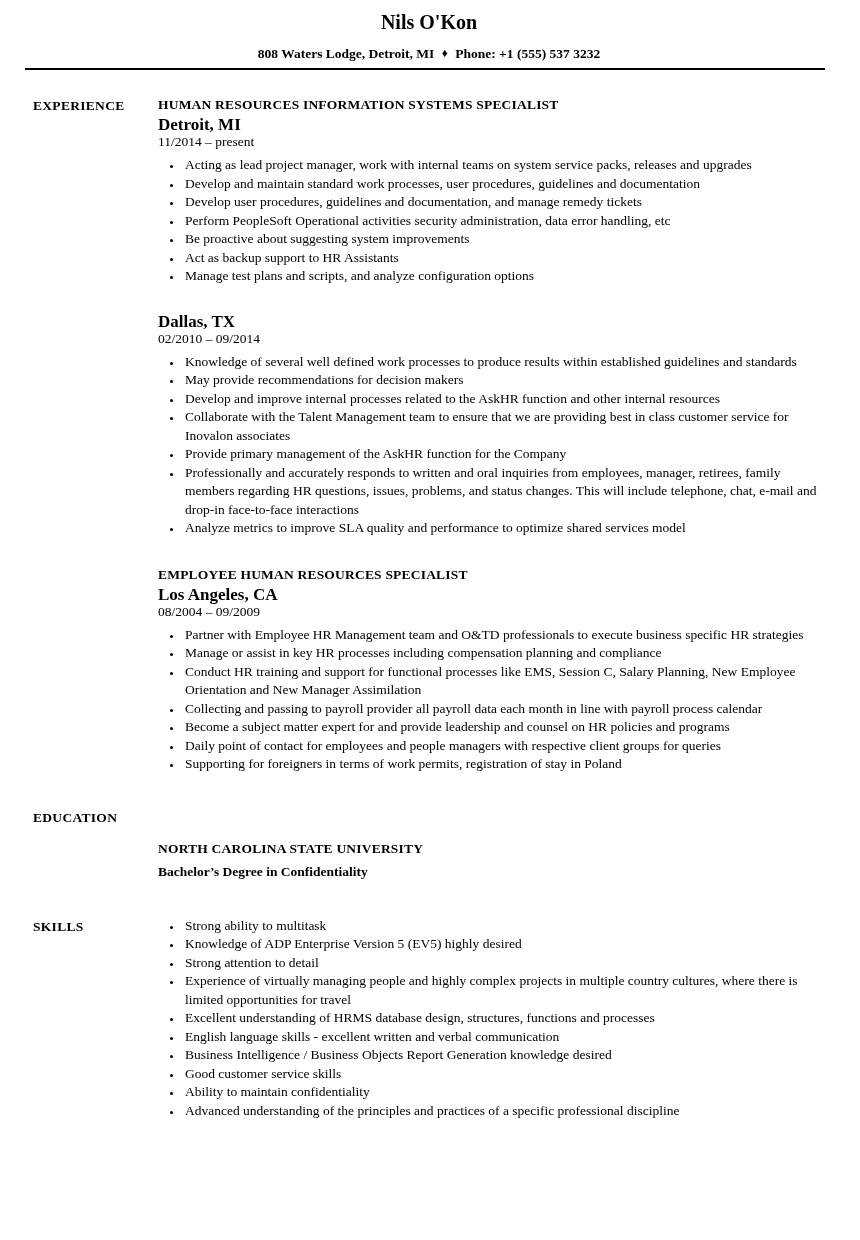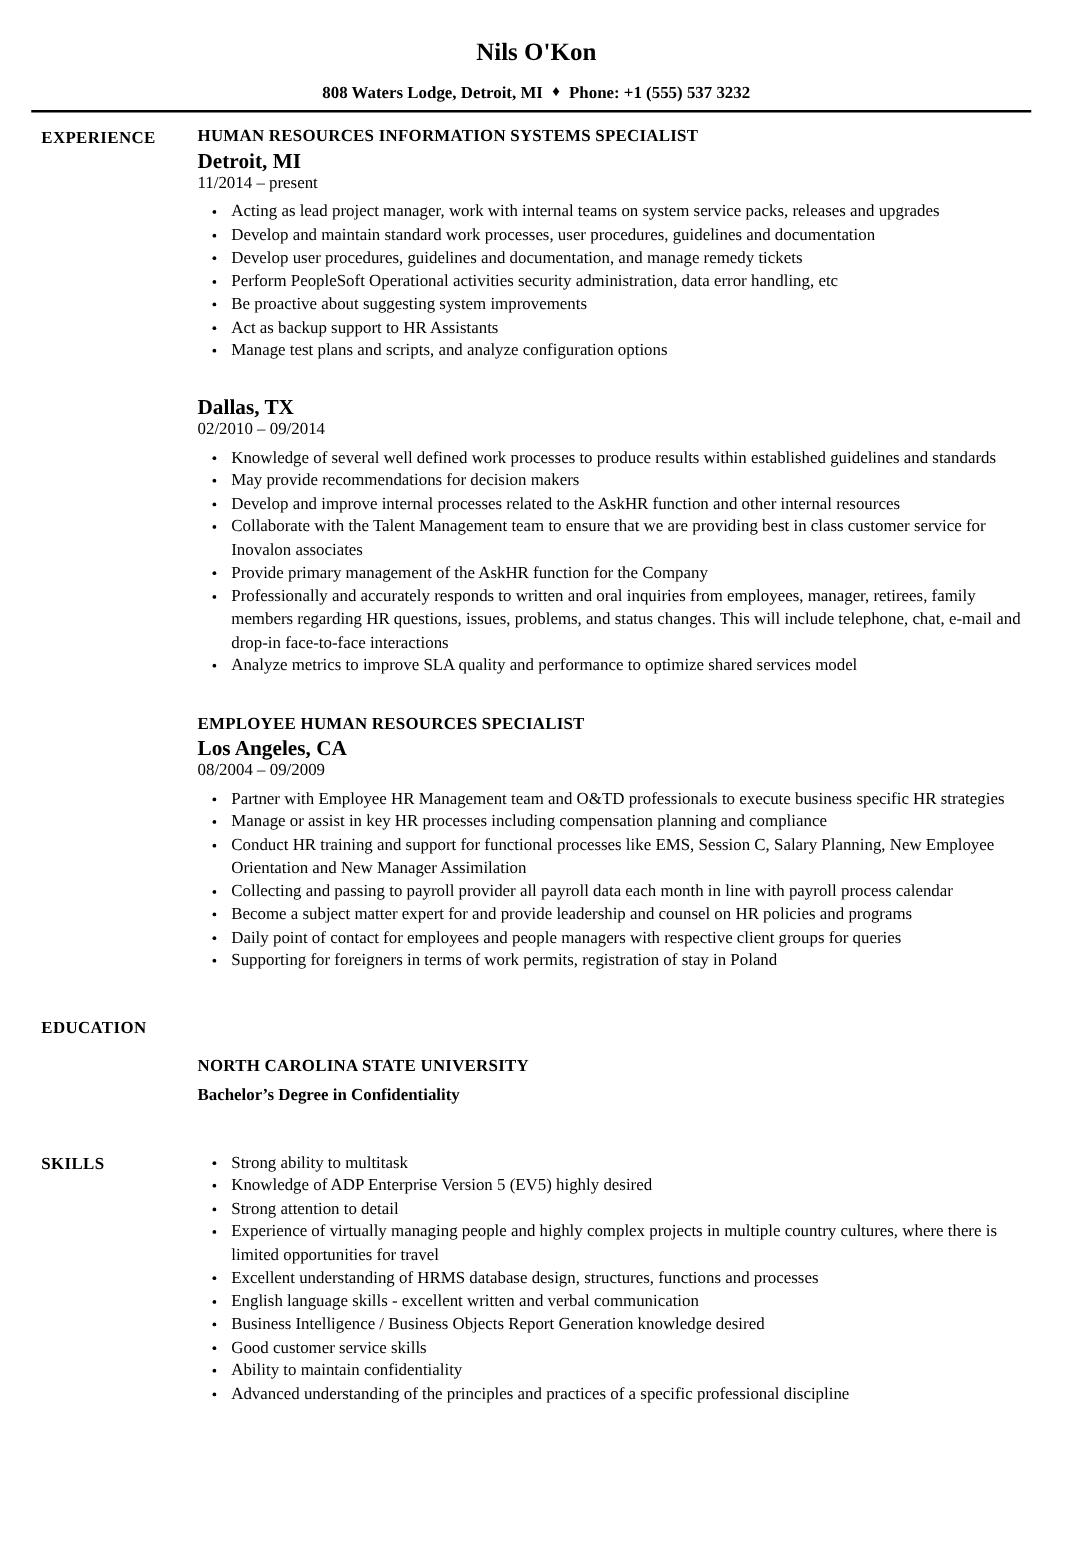--- a/index.html
+++ b/index.html
@@ -11,21 +11,21 @@
     width: 860px;
     height: 1240px;
     font-family: "Liberation Serif", serif;
     color: #000000;
     -webkit-font-smoothing: antialiased;
   }
   .page {
     box-sizing: border-box;
     width: 860px;
     height: 1240px;
-    padding: 30px 35px 0 33px;
+    padding: 10px 35px 0 33px;
   }
   
   .header { text-align: center; }
   .name {
     font-size: 20px;
     font-weight: bold;
     line-height: 24px;
   }
   .contact {
     margin-top: 11px;
@@ -50,21 +50,21 @@
     grid-template-columns: 125px 1fr;
     align-items: start;
   }
   .section-label {
     font-size: 13.5px;
     font-weight: bold;
     letter-spacing: 0.3px;
     line-height: 19px;
     padding-top: 1px;
   }
-  .sec-experience { margin-top: 9px; font-family: Liberation Serif, serif; }
+  .sec-experience { margin-top: 25px; font-family: Liberation Serif, serif; }
   .sec-education  { margin-top: 33px; }
   .sec-skills     { margin-top: 36px; }
   
   .job + .job { margin-top: 27px; }
   .job-title {
     font-size: 13.5px;
     font-weight: bold;
     letter-spacing: 0.2px;
     line-height: 19px;
   }

